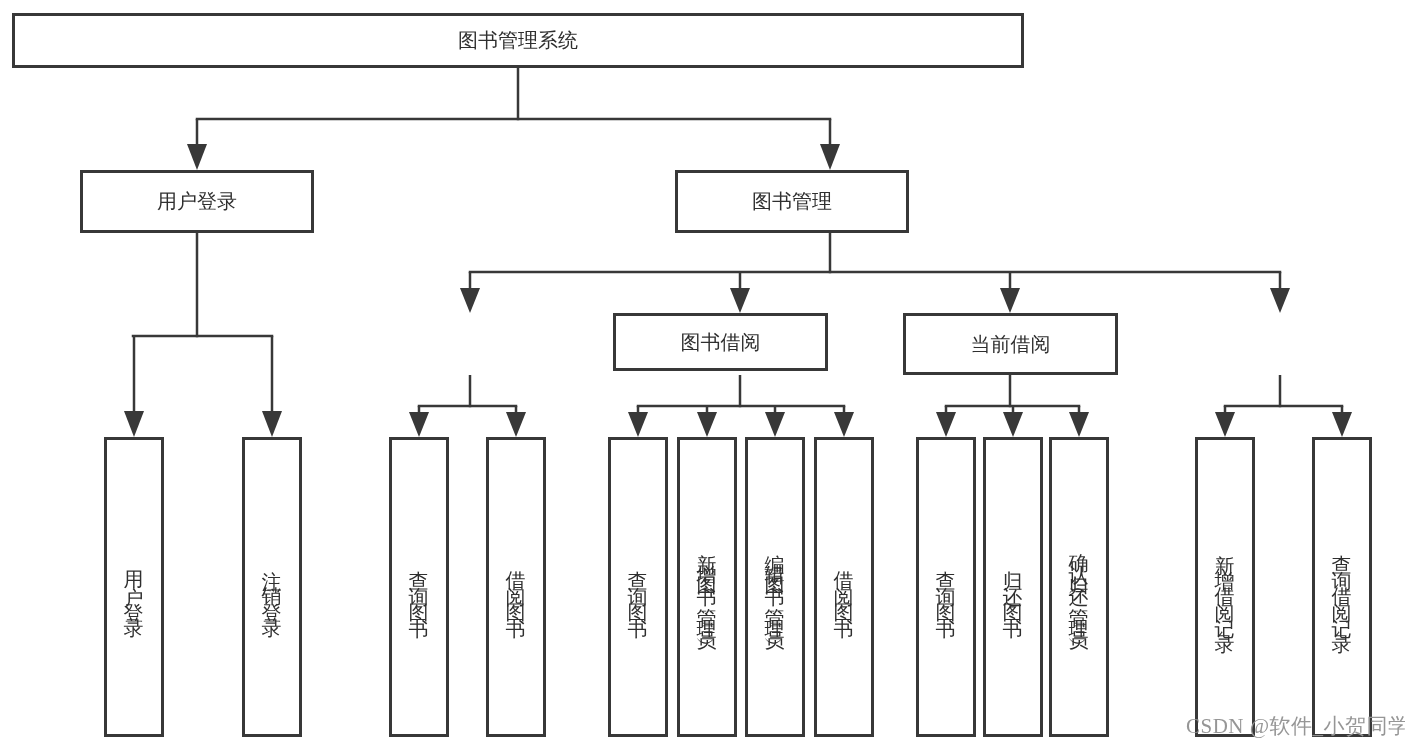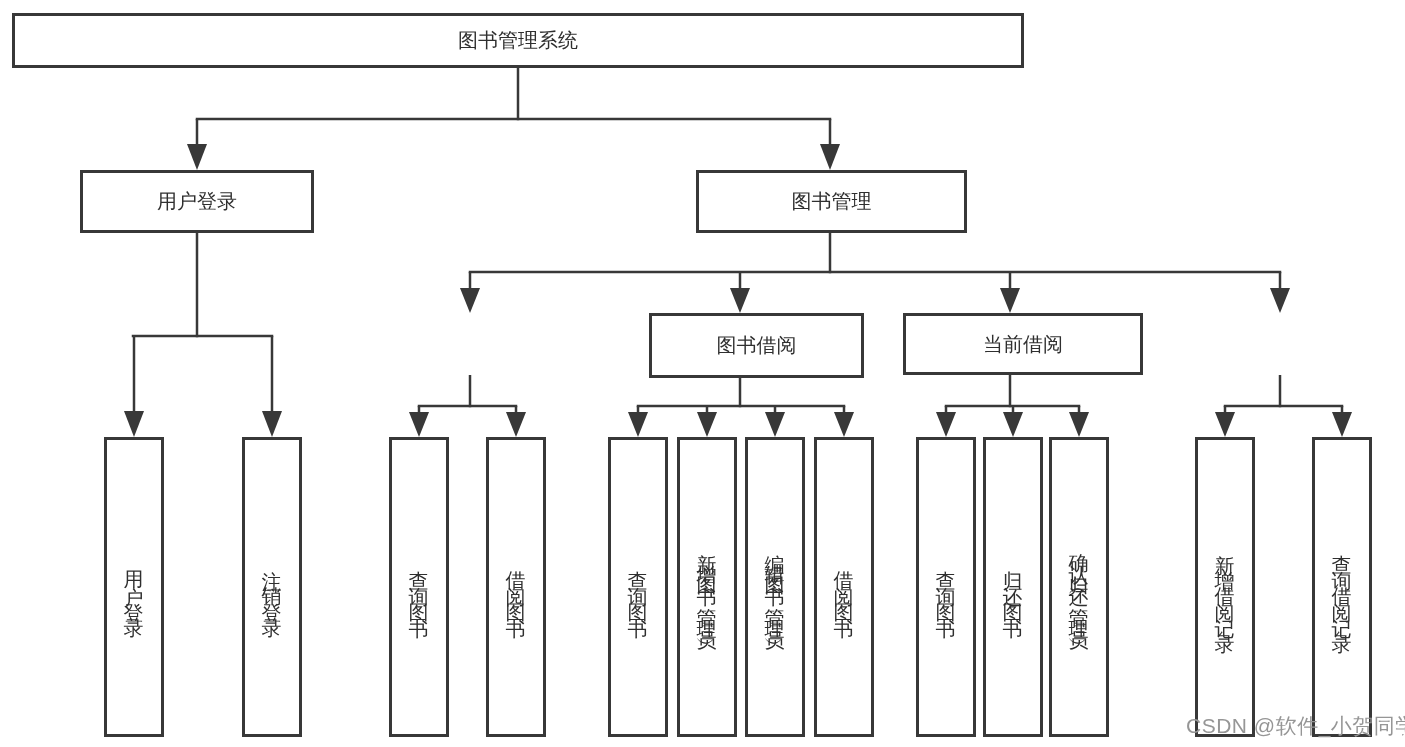--- a/index.html
+++ b/index.html
@@ -1,21 +1,21 @@
 <!DOCTYPE html>
 <html style="--page-bg: #ffffff; --line: #383838; --text: #2f2f2f; --box-fill: #ffffff; --watermark: #969696;"><head>
 <meta charset="utf-8">
 <style>
   html, body { margin: 0; padding: 0; background: #fff; }
   .stage {
     position: relative;
     width: 1405px;
     height: 747px;
     background: var(--page-bg, #ffffff);
-    font-family: Liberation Sans, sans-serif;
+    font-family: Liberation Serif, serif;
     overflow: hidden;
     border-radius: 20px;
   }
   svg.connectors {
     position: absolute;
     left: 0; top: 0;
     z-index: 1;
     color: var(--line, #383838);
     pointer-events: none;
   }
@@ -118,28 +118,28 @@
     <polygon points="1332,412 1352,412 1342,437" stroke="none"></polygon>
   </svg>
 
   <div class="node" style="left:12px;top:13px;width:1012px;height:55px">
     <span class="lbl">图书管理系统</span>
   </div>
 
   <div class="node" style="left:80px;top:170px;width:234px;height:63px">
     <span class="lbl">用户登录</span>
   </div>
-  <div class="node" style="left:696px;top:170px;width:271px;height:63px">
+  <div class="node" style="left:675px;top:170px;width:234px;height:63px">
     <span class="lbl">图书管理</span>
   </div>
 
-  <div class="node" style="left:649px;top:313px;width:215px;height:65px">
+  <div class="node" style="left:613px;top:313px;width:215px;height:58px">
     <span class="lbl">图书借阅</span>
   </div>
-  <div class="node" style="left:903px;top:313px;width:240px;height:62px">
+  <div class="node" style="left:903px;top:313px;width:215px;height:62px">
     <span class="lbl">当前借阅</span>
   </div>
 
   <div class="node leaf" style="left:104px;top:437px;width:60px;height:300px">
     <span class="lbl v">用户登录</span>
   </div>
   <div class="node leaf" style="left:242px;top:437px;width:60px;height:300px">
     <span class="lbl v">注销登录</span>
   </div>
 

